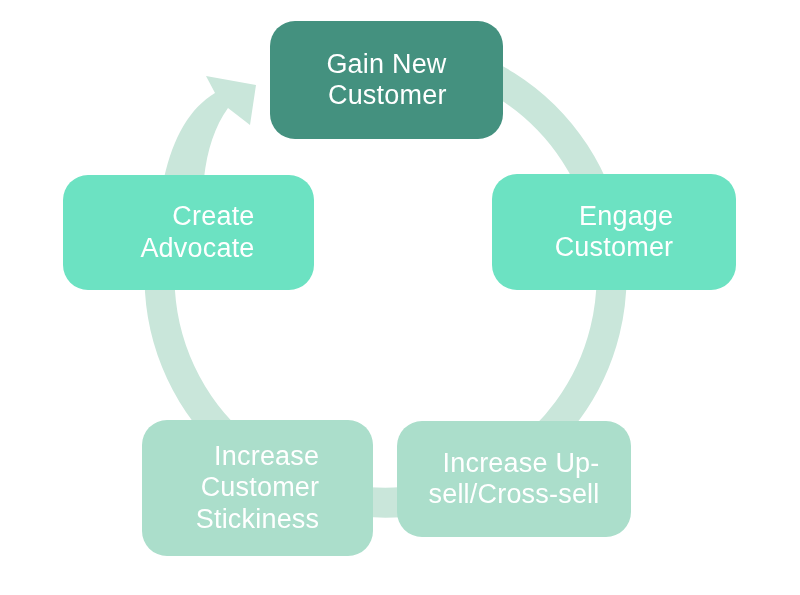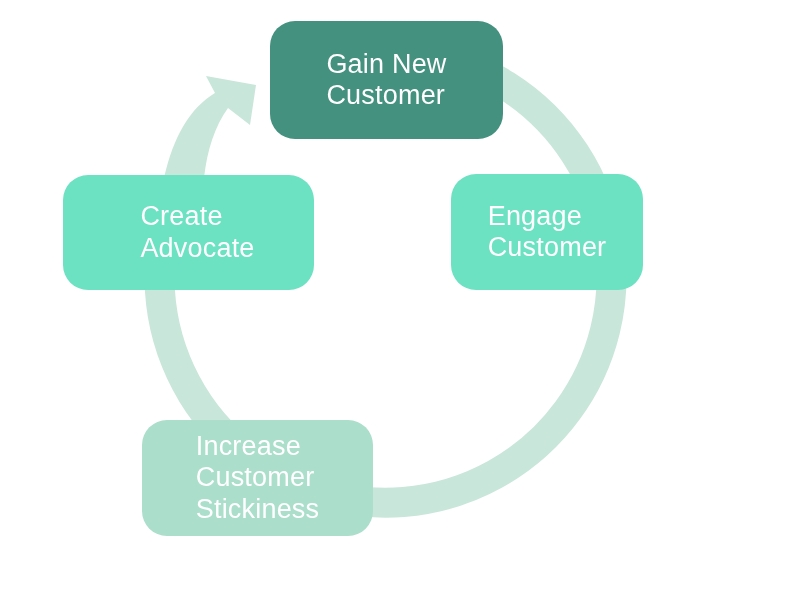--- a/index.html
+++ b/index.html
@@ -15,30 +15,30 @@
     left: 0; top: 0;
     width: 800px; height: 595px;
   }
   .ring-path { fill: none; stroke-width: 30px; }
   .node {
     position: absolute;
     border-radius: 25px;
     display: flex;
     align-items: center;
     justify-content: center;
-    text-align: left;
+    text-align: right;
     font-size: 27px;
     line-height: 1.16;
     white-space: pre-line;
     letter-spacing: 0.2px;
   }
   .n0 { left: 270px; top: 21px;  width: 233px; height: 118px; }
-  .n1 { left: 451px; top: 174px; width: 192px; height: 116px; }
+  .n1 { left: 492px; top: 174px; width: 244px; height: 116px; }
   .n2 { left: 397px; top: 421px; width: 234px; height: 116px; }
-  .n3 { left: 142px; top: 420px; width: 231px; height: 116px; }
+  .n3 { left: 142px; top: 420px; width: 231px; height: 136px; }
   .n4 { left: 63px;  top: 175px; width: 233px; height: 115px; padding-left: 18px; }
 </style>
 </head>
 <body>
 
 <div class="stage" style="background: rgb(255, 255, 255);">
 
   <svg class="ring-svg" viewBox="0 0 800 595" xmlns="http://www.w3.org/2000/svg">
 
     <path class="ring-path" d="M 424 54 A 226 226 0 1 1 176 192" style="stroke: rgb(201, 230, 218);"></path>
@@ -56,20 +56,24 @@
   <div class="node n0" style="background: rgb(68, 145, 127); color: rgb(255, 255, 255);">
     <span>Gain New
 Customer</span>
   </div>
 
   <div class="node n1" style="background: rgb(108, 226, 194); color: rgb(255, 255, 255);">
     <span>Engage
 Customer</span>
   </div>
 
+  <div class="node n2" style="background: rgb(171, 222, 203); color: rgb(255, 255, 255);">
+    <span>Increase Up-
+sell/Cross-sell</span>
+  </div>
 
   <div class="node n3" style="background: rgb(171, 222, 203); color: rgb(255, 255, 255);">
     <span>Increase
 Customer
 Stickiness</span>
   </div>
 
   <div class="node n4" style="background: rgb(108, 226, 194); color: rgb(255, 255, 255);">
     <span>Create
 Advocate</span>

